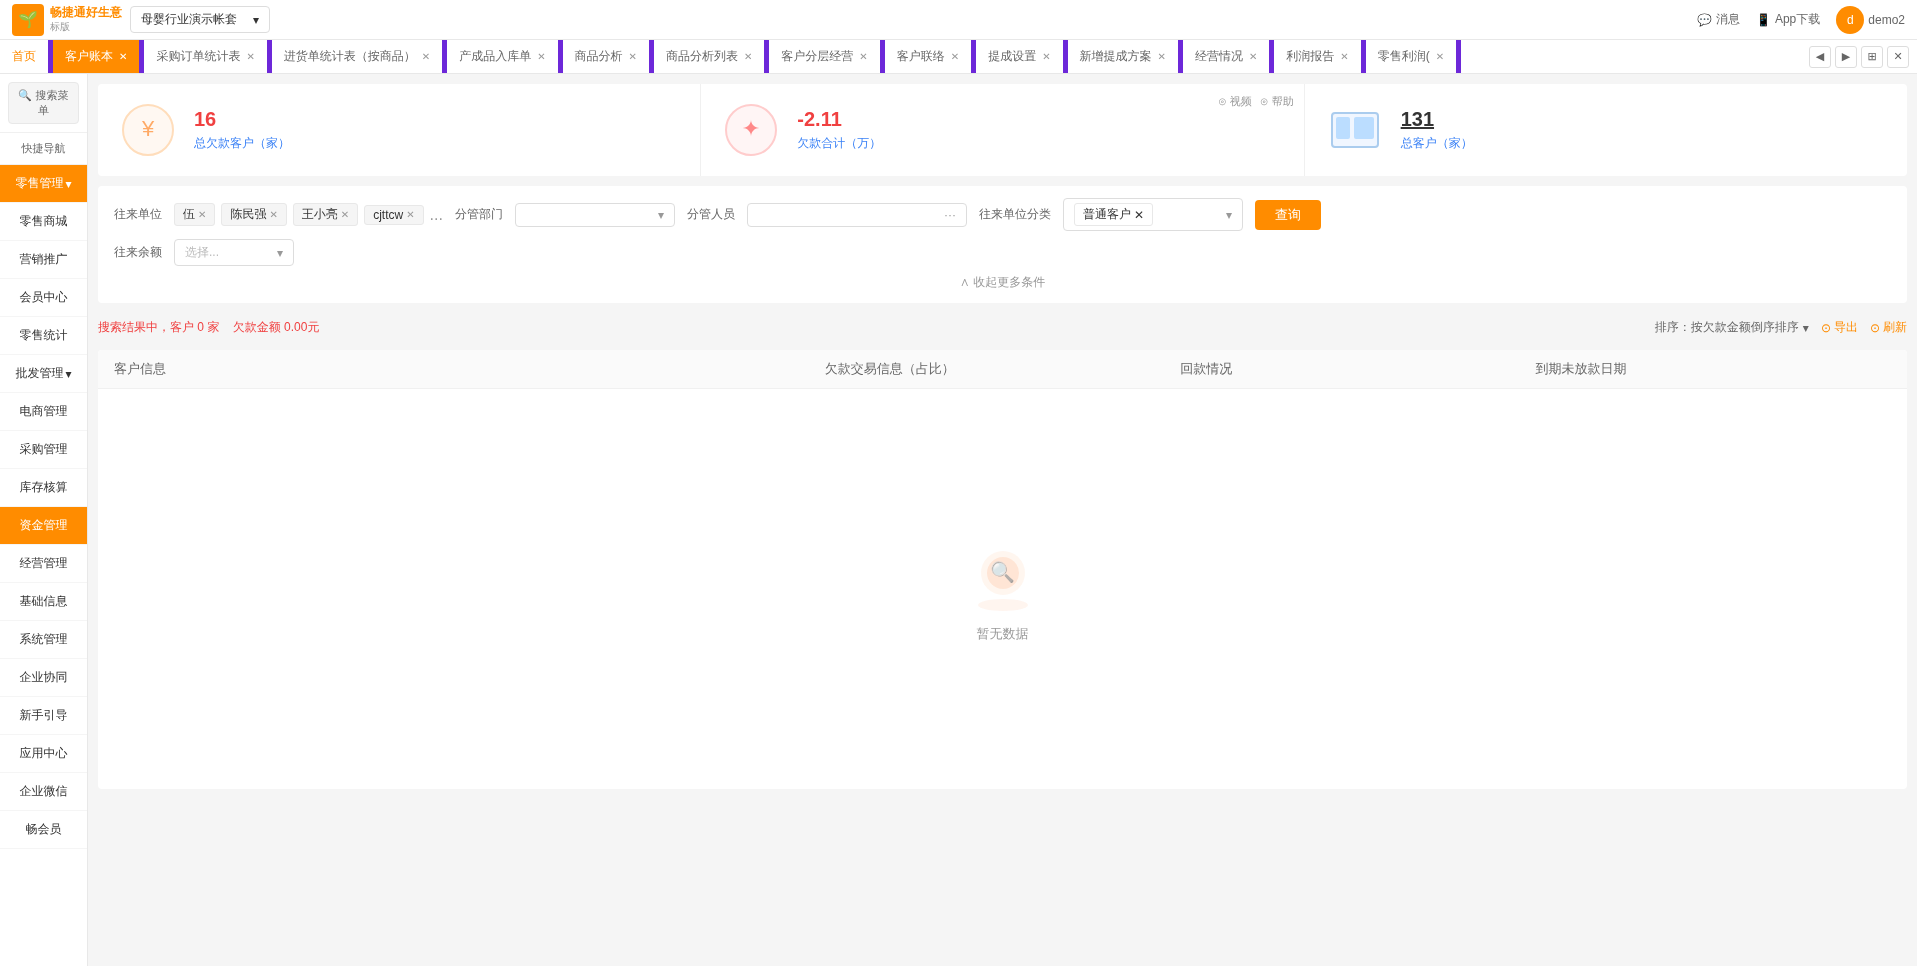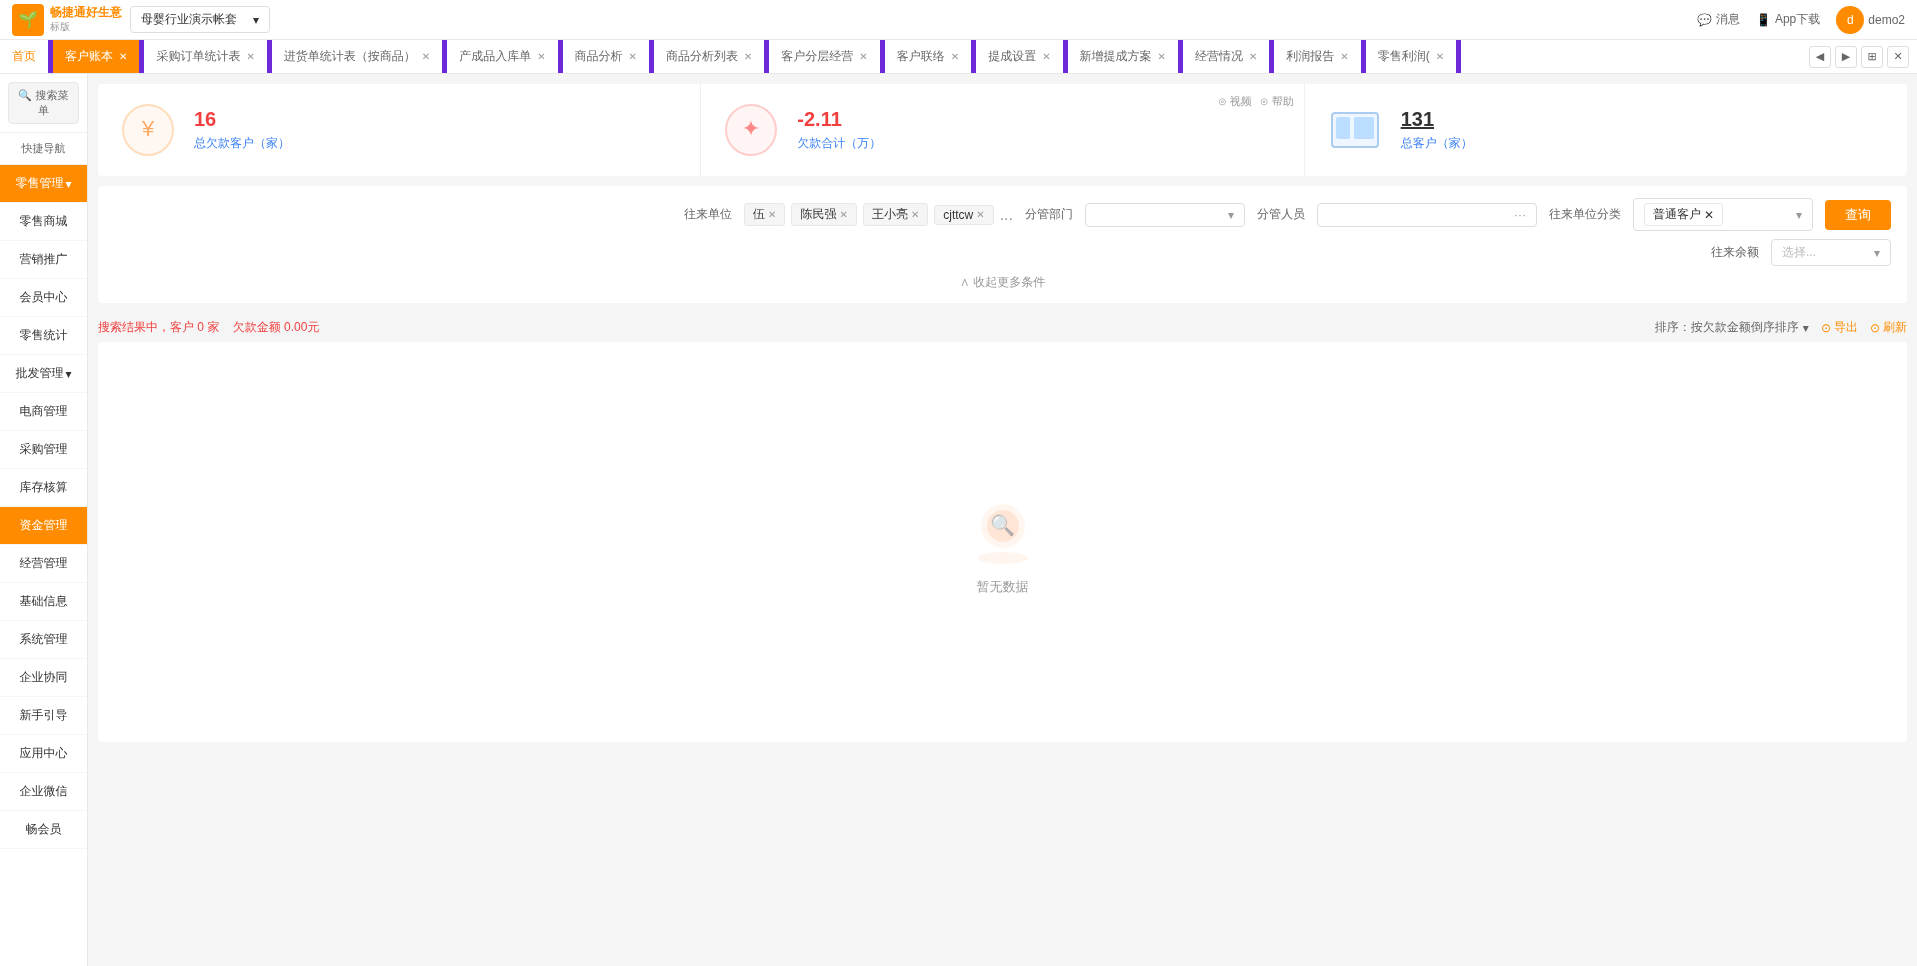--- a/index.html
+++ b/index.html
@@ -51,32 +51,32 @@
     .stat-info { display: flex; flex-direction: column; }
     .stat-value { font-size: 20px; font-weight: bold; }
     .stat-value.red { color: #f04040; }
     .stat-value.dark { color: #333; text-decoration: underline; }
     .stat-label { font-size: 12px; color: #3b82f6; margin-top: 4px; }
     .stat-help { position: absolute; top: 10px; right: 10px; display: flex; gap: 8px; }
     .stat-help span { font-size: 11px; color: #999; cursor: pointer; }
 
     
     .filter-area { background: #fff; border-radius: 4px; padding: 12px 16px; margin-bottom: 10px; }
-    .filter-row { display: flex; align-items: center; gap: 12px; margin-bottom: 8px; flex-wrap: wrap; justify-content: flex-end; }
+    .filter-row { display: flex; align-items: center; gap: 12px; margin-bottom: 8px; flex-wrap: wrap; }
     .filter-label { font-size: 12px; color: #666; white-space: nowrap; }
     .filter-tags { display: flex; align-items: center; gap: 6px; flex-wrap: wrap; }
     .filter-tag { display: flex; align-items: center; gap: 3px; padding: 2px 8px; background: #f5f5f5; border: 1px solid #e8e8e8; border-radius: 3px; font-size: 12px; color: #333; }
     .filter-tag .tag-close { cursor: pointer; color: #999; font-size: 10px; }
     .filter-select { display: flex; align-items: center; gap: 6px; padding: 4px 10px; border: 1px solid #ddd; border-radius: 4px; min-width: 160px; cursor: pointer; font-size: 12px; color: #999; }
     .filter-select-wide { min-width: 220px; }
     .filter-more-dots { color: #999; cursor: pointer; font-size: 16px; line-height: 1; }
     .filter-collapse { text-align: center; font-size: 12px; color: #999; cursor: pointer; margin-top: 4px; }
 
     
-    .results-bar { display: flex; align-items: center; justify-content: space-between; padding: 6px 0; }
+    .results-bar { display: flex; align-items: center; justify-content: space-between; padding: 6px 0; margin-bottom: 8px; }
     .results-info { font-size: 12px; color: #666; }
     .results-info span { color: #f04040; }
     .results-actions { display: flex; align-items: center; gap: 12px; font-size: 12px; color: #666; }
     .results-sort { display: flex; align-items: center; gap: 4px; cursor: pointer; }
     .results-btn { display: flex; align-items: center; gap: 3px; cursor: pointer; color: #ff8c00; }
 
     
     .data-table { background: #fff; border-radius: 4px; overflow: hidden; }
     .table-header { display: flex; background: #fafafa; border-bottom: 1px solid #f0f0f0; padding: 10px 16px; }
     .table-col { flex: 1; font-size: 13px; color: #666; font-weight: normal; }
@@ -381,20 +381,26 @@
           <span>导出</span>
         </div>
         <div class="results-btn">
           <span>⊙</span>
           <span>刷新</span>
         </div>
       </div>
     </div>
 
     <div class="data-table">
+      <div class="table-header">
+        <div class="table-col col-customer">客户信息</div>
+        <div class="table-col">欠款交易信息（占比）</div>
+        <div class="table-col">回款情况</div>
+        <div class="table-col">到期未放款日期</div>
+      </div>
       <div class="table-body">
         <div class="empty-state">
           <div class="empty-icon">
             <svg viewBox="0 0 80 80" width="80" height="80" fill="none" xmlns="http://www.w3.org/2000/svg">
               <ellipse cx="40" cy="70" rx="25" ry="6" fill="#ffddcc" opacity="0.5"></ellipse>
               <circle cx="40" cy="38" r="22" fill="#ffccaa" opacity="0.3"></circle>
               <circle cx="40" cy="38" r="16" fill="#ffaa77" opacity="0.4"></circle>
               <text x="40" y="44" text-anchor="middle" font-size="20" fill="#ff8855" opacity="0.8">🔍</text>
             </svg>
           </div>

